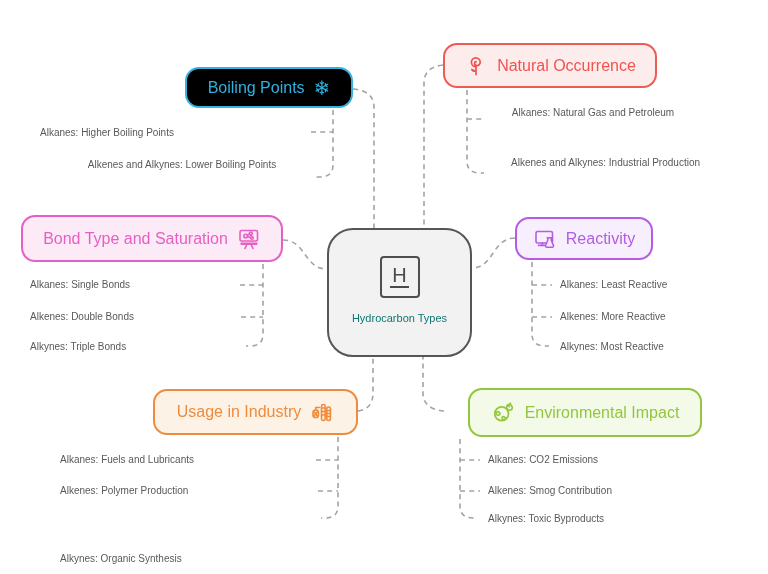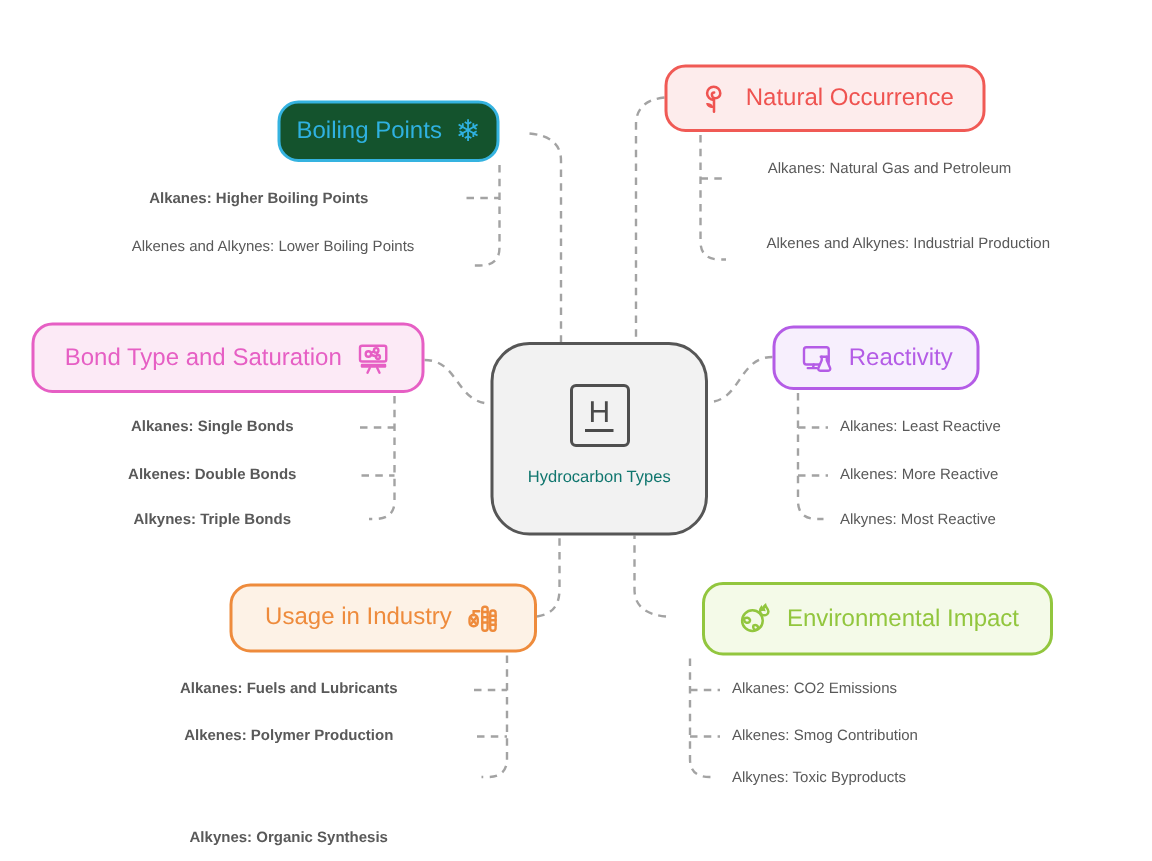--- a/index.html
+++ b/index.html
@@ -24,31 +24,31 @@
   .h-letter { font-size:20px; color:#4a4a4a; line-height:1.05; border-bottom:2.5px solid #4a4a4a; padding:0 2px; }
   .center-title { width:124px; text-align:center; font-size:11px; line-height:23px; color:#0f766e; }
 
   
   .node {
     position:absolute; box-sizing:border-box; border:2px solid; border-radius:14px;
     display:flex; align-items:center; justify-content:center; gap:9px;
     font-size:16px; white-space:nowrap;
   }
   .node svg { display:block; }
-  #node-boiling    { left:185px; top:67px;  width:148px; height:41px; background:#14532d; border-color:#35b3e0; color:#2fb1e0; }
+  #node-boiling    { left:185px; top:67px;  width:168px; height:41px; background:#000000; border-color:#35b3e0; color:#2fb1e0; }
   #node-natural    { left:443px; top:43px;  width:214px; height:45px; background:#fdecec; border-color:#f05a55; color:#ef5350; }
   #node-bond       { left:21px;  top:215px; width:262px; height:47px; background:#fceaf6; border-color:#e65fc4; color:#e65fc4; }
   #node-reactivity { left:515px; top:217px; width:138px; height:43px; background:#f7effd; border-color:#b45ce6; color:#b45ce6; }
   #node-usage      { left:153px; top:389px; width:205px; height:46px; background:#fdf2e6; border-color:#ee8b3c; color:#ee8b3c; }
   #node-env        { left:444px; top:388px; width:234px; height:49px; background:#f4fae8; border-color:#92c63e; color:#92c63e;margin-left:24px; }
   .glyph-icon { font-size:20px; line-height:1; }
 
   
   .leaf { position:absolute; color:#595959; font-size:10px; line-height:22px; }
-  .t-r { text-align:center;font-weight:bold; } .t-c { text-align:center; } .t-l { text-align:left; }
+  .t-r { text-align:left; } .t-c { text-align:center; } .t-l { text-align:left; }
   #leaf-b1 { left:40px;  top:122px; width:265px; }
   #leaf-b2 { left:58px;  top:154px; width:248px; }
   #leaf-n1 { left:487px; top:102px; width:212px; }
   #leaf-n2 { left:478px; top:152px; width:255px; }
   #leaf-d1 { left:30px;  top:274px; width:223px; }
   #leaf-d2 { left:30px;  top:306px; width:223px; }
   #leaf-d3 { left:30px;  top:336px; width:223px; }
   #leaf-r1 { left:560px; top:274px; width:200px; }
   #leaf-r2 { left:560px; top:306px; width:200px; }
   #leaf-r3 { left:560px; top:336px; width:200px; }

